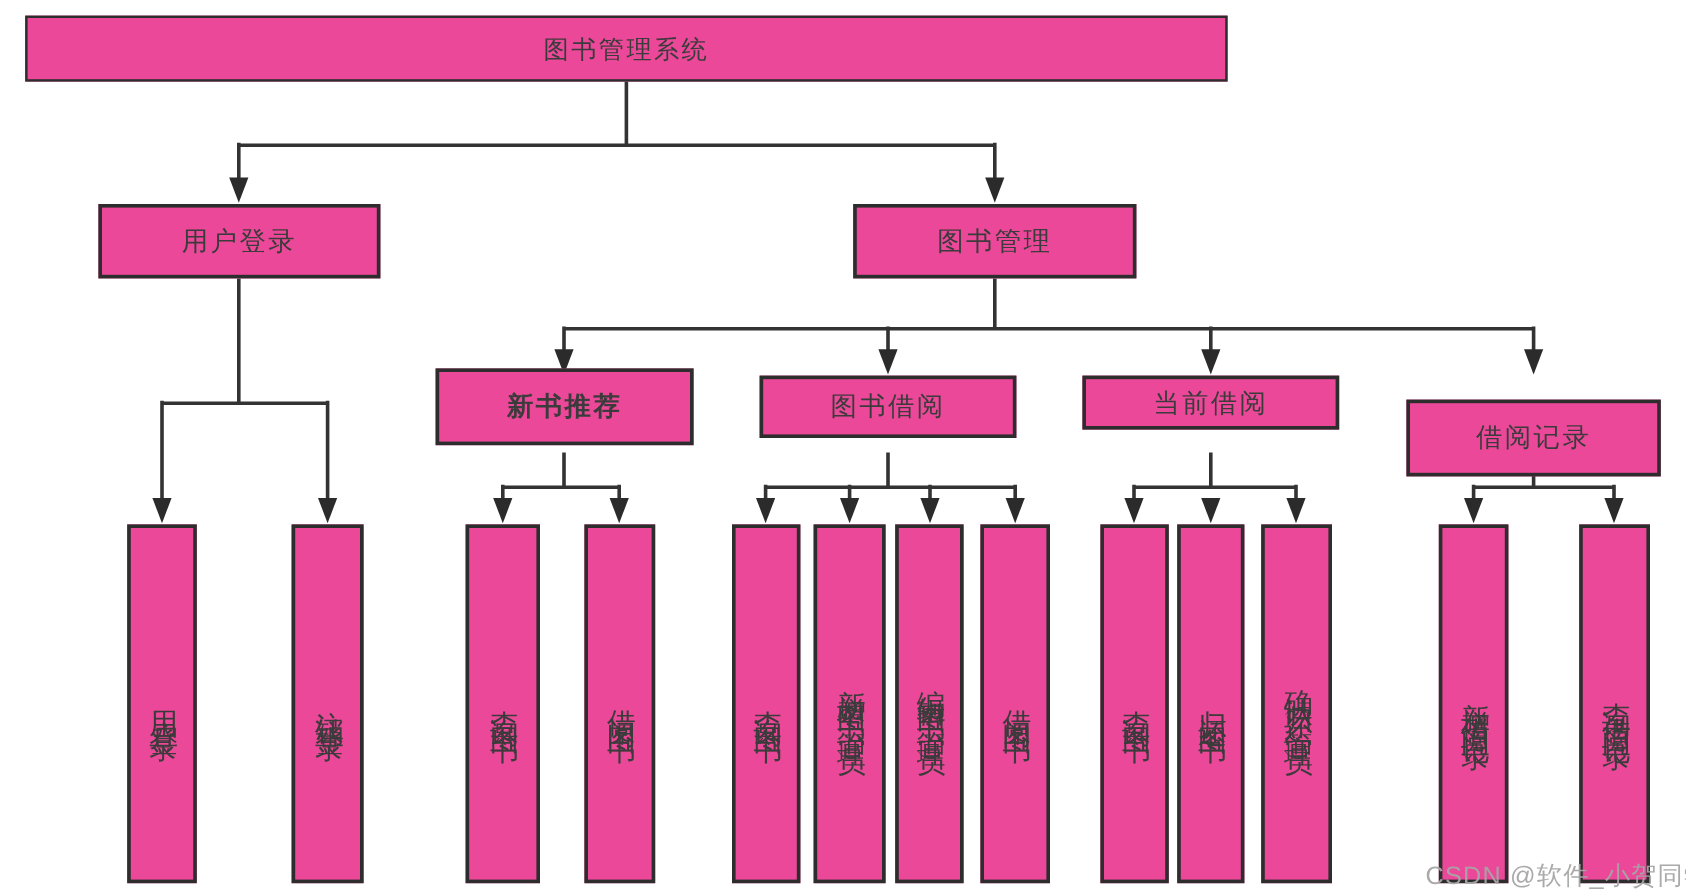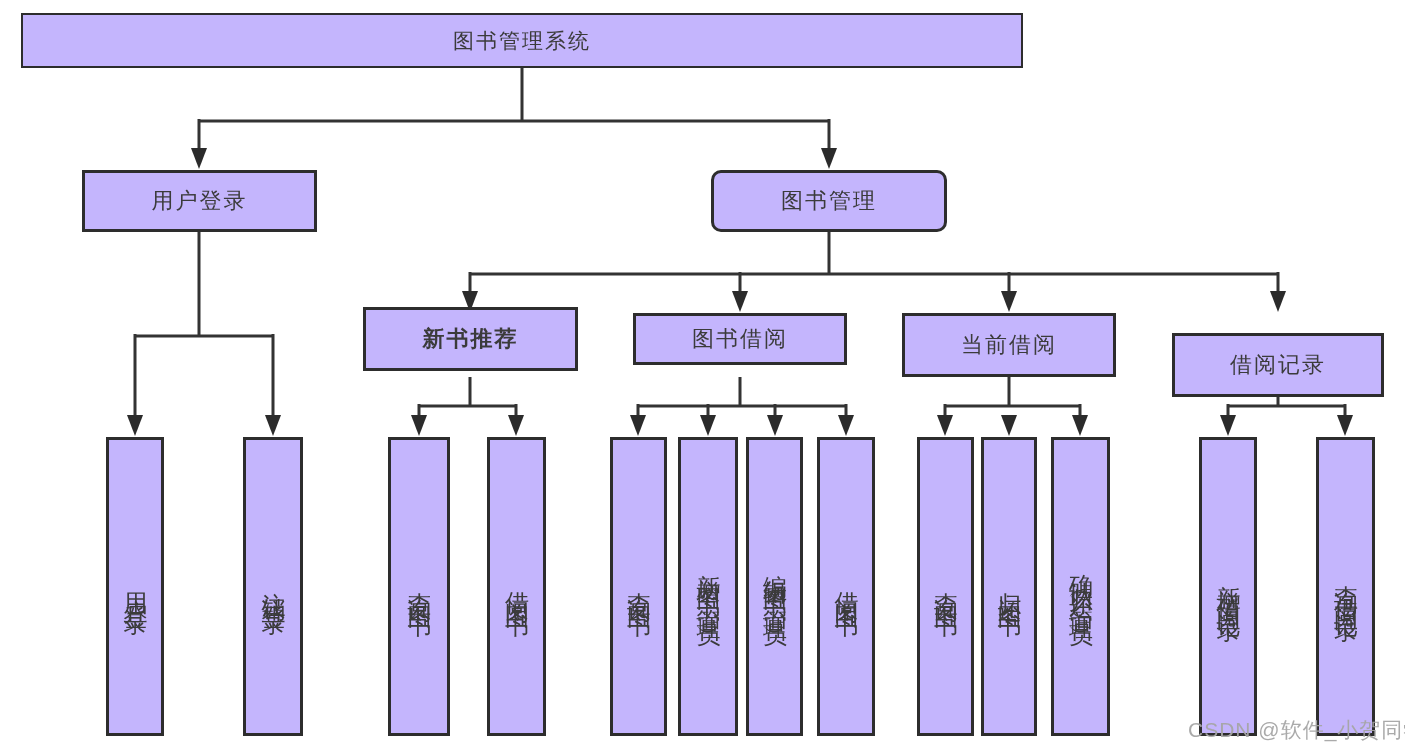--- a/index.html
+++ b/index.html
@@ -4,21 +4,21 @@
 <style>
   html,body { margin:0; padding:0; background:#ffffff; }
   .stage {
     position:relative; width:1405px; height:747px; background:#ffffff;
     font-family:"Liberation Sans","DejaVu Sans",sans-serif; overflow:hidden;
   }
   svg.connectors { position:absolute; left:0; top:0; z-index:1; }
   svg.connectors path { stroke:#333333; stroke-width:3; fill:none; }
   svg.connectors polygon { fill:#2b2b2b; }
   .node {
-    position:absolute; box-sizing:border-box; background:#c4b5fd;
+    position:absolute; box-sizing:border-box; background:#ec4899;
     border:3px solid #2d2d2d; color:#3b3b3b; z-index:2;
     display:flex; align-items:center; justify-content:center;
     font-size:22px; letter-spacing:2px; text-align:left;
   }
   .node.root { border-width:2px; font-size:21px; }
   .vnode {
     writing-mode:vertical-rl; text-orientation:mixed;
     font-size:24px; letter-spacing:7px; line-height:1.2;
   }
   .watermark {
@@ -63,25 +63,25 @@
     <polygon points="1072,415 1088,415 1080,436"></polygon>
 
     <path d="M1278,377 L1278,406 M1228,406 L1345,406 M1228,404 L1228,424 M1345,404 L1345,424"></path>
     <polygon points="1220,415 1236,415 1228,436"></polygon>
     <polygon points="1337,415 1353,415 1345,436"></polygon>
   </svg>
 
   <div class="node root" style="left:21px; top:13px; width:1002px; height:55px;">图书管理系统</div>
 
   <div class="node" style="left:82px; top:170px; width:235px; height:62px;">用户登录</div>
-  <div class="node" style="left:711px; top:170px; width:236px; height:62px;border-radius:10px;">图书管理</div>
+  <div class="node" style="left:711px; top:170px; width:236px; height:62px;">图书管理</div>
 
   <div class="node" style="left:363px; top:307px; width:215px; height:64px;font-weight:bold;">新书推荐</div>
   <div class="node" style="left:633px; top:313px; width:214px; height:52px;">图书借阅</div>
-  <div class="node" style="left:902px; top:313px; width:214px; height:64px;">当前借阅</div>
+  <div class="node" style="left:902px; top:313px; width:214px; height:45px;">当前借阅</div>
   <div class="node" style="left:1172px; top:313px; width:212px; height:64px;margin-top:20px;">借阅记录</div>
 
   <div class="node vnode" style="left:106px; top:437px; width:58px; height:299px;">用户登录</div>
   <div class="node vnode" style="left:243px; top:437px; width:60px; height:299px;">注销登录</div>
 
   <div class="node vnode" style="left:388px; top:437px; width:62px; height:299px;">查询图书</div>
   <div class="node vnode" style="left:487px; top:437px; width:59px; height:299px;">借阅图书</div>
 
   <div class="node vnode" style="left:610px; top:437px; width:57px; height:299px;">查询图书</div>
   <div class="node vnode" style="left:678px; top:437px; width:60px; height:299px;">新增图书（管理员）</div>

